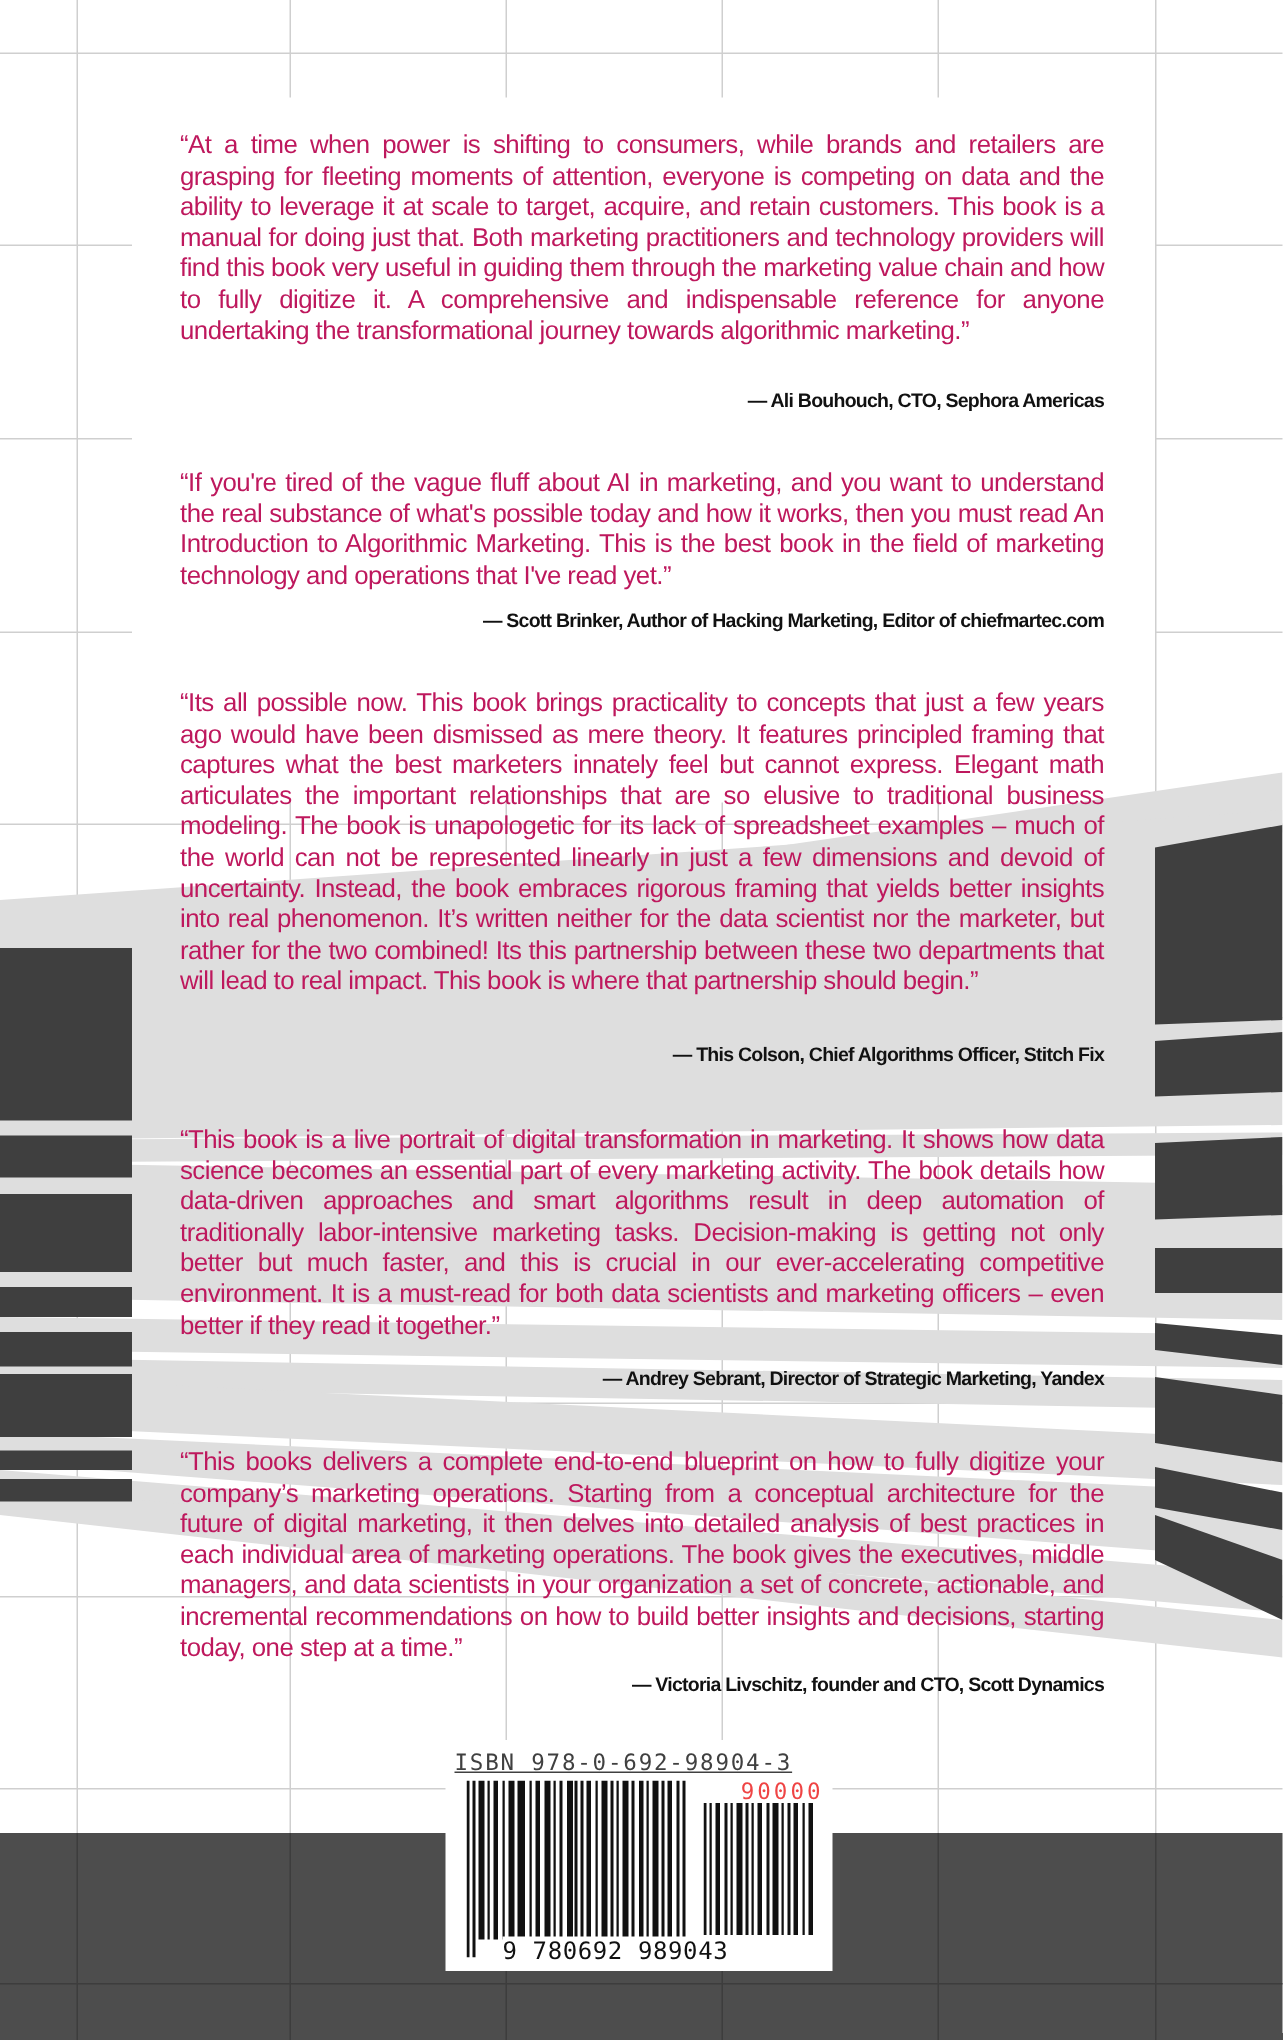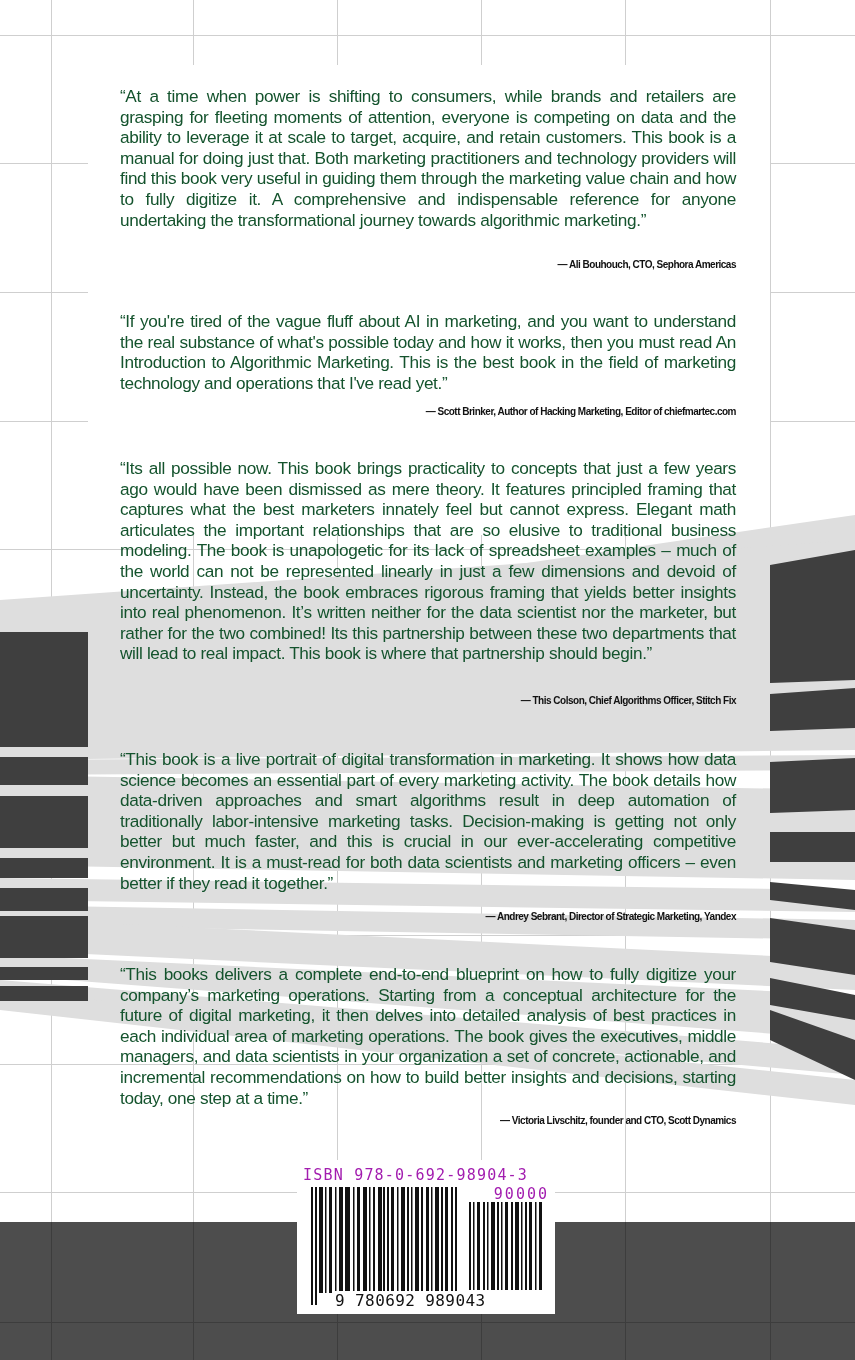--- a/index.html
+++ b/index.html
@@ -18,39 +18,39 @@
   .bottom-band .gh { position: absolute; left: 0; width: 855px; height: 1px; background: #3d3d3d; top: 100px; }
 
   
   svg.bands { position: absolute; left: 0; top: 0; }
   .panel-bg-top {
     position: absolute; left: 88px; top: 65px; width: 682px; height: 470px; background: #ffffff;
   }
   .quote {
     position: absolute; left: 120px; width: 616px;
     font-family: "Liberation Sans Narrow", "Liberation Sans", sans-serif;
-    font-size: 17.2px; line-height: 20.6px; color: #14532d;
+    font-size: 17.2px; line-height: 20.6px; color: #be185d;
     text-align: justify; letter-spacing: -0.35px;
   }
   .attr {
     position: absolute; left: 120px; width: 616px; text-align: right;
     font-family: "Liberation Sans", sans-serif;
-    font-weight: bold; font-size: 10px; color: #111; letter-spacing: -0.5px;
+    font-weight: bold; font-size: 13px; color: #111; letter-spacing: -0.5px;
   }
   
   .barcode {
     position: absolute; left: 297px; top: 1160px; width: 258px; height: 154px; background: #ffffff;
   }
   .isbn-text {
     position: absolute; left: 6px; top: 6px;
-    font-family: "DejaVu Sans Mono", monospace; font-size: 15px; letter-spacing: 1.2px; color: #a21caf;
+    font-family: "DejaVu Sans Mono", monospace; font-size: 15px; letter-spacing: 1.2px; color: #404040; text-decoration: underline;
   }
   .price-text {
     position: absolute; right: 6px; top: 25px;
-    font-family: "DejaVu Sans Mono", monospace; font-size: 15px; letter-spacing: 2px; color: #a21caf;
+    font-family: "DejaVu Sans Mono", monospace; font-size: 15px; letter-spacing: 2px; color: #ef4444;
   }
   .ean-text {
     position: absolute; left: 2px; bottom: 4px;
     font-family: "DejaVu Sans Mono", monospace; font-size: 16px; letter-spacing: 0.4px; color: #111;
     background: #fff;
     margin-left: 36px;
   }
   .bars { position: absolute; left: 14px; top: 27px; }
   .bars2 { position: absolute; left: 172px; top: 42px; }
 </style>

